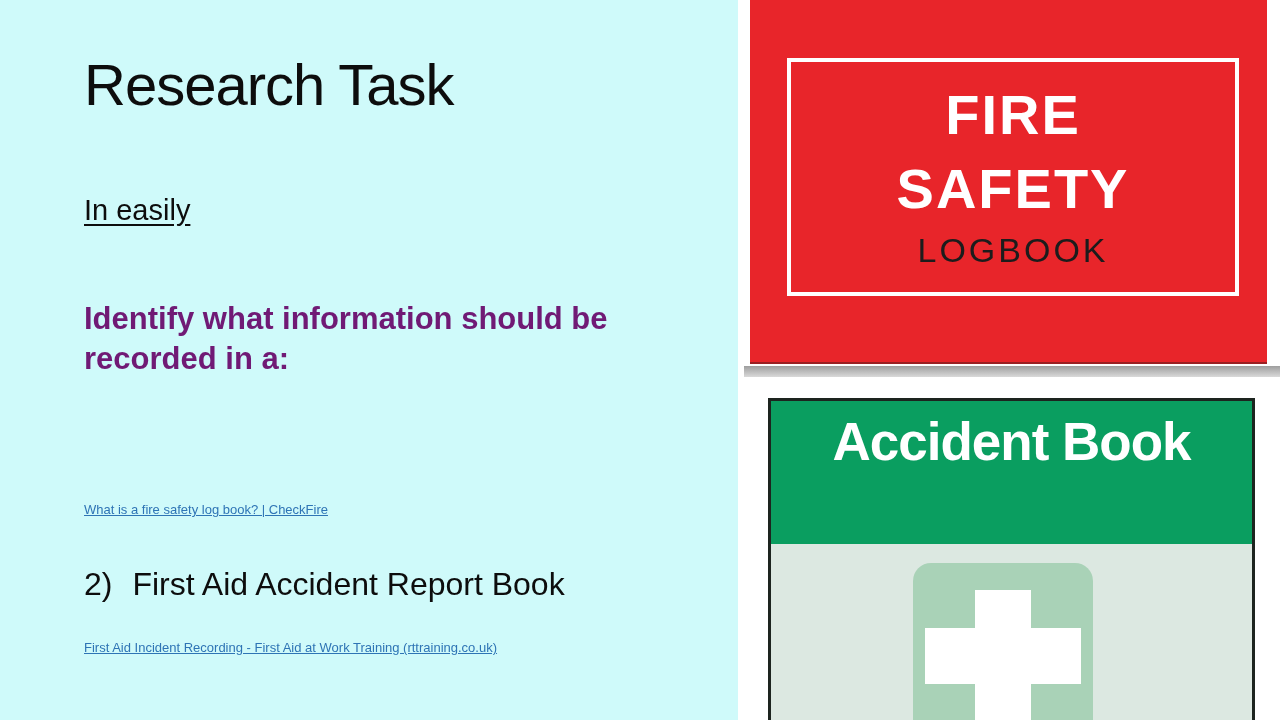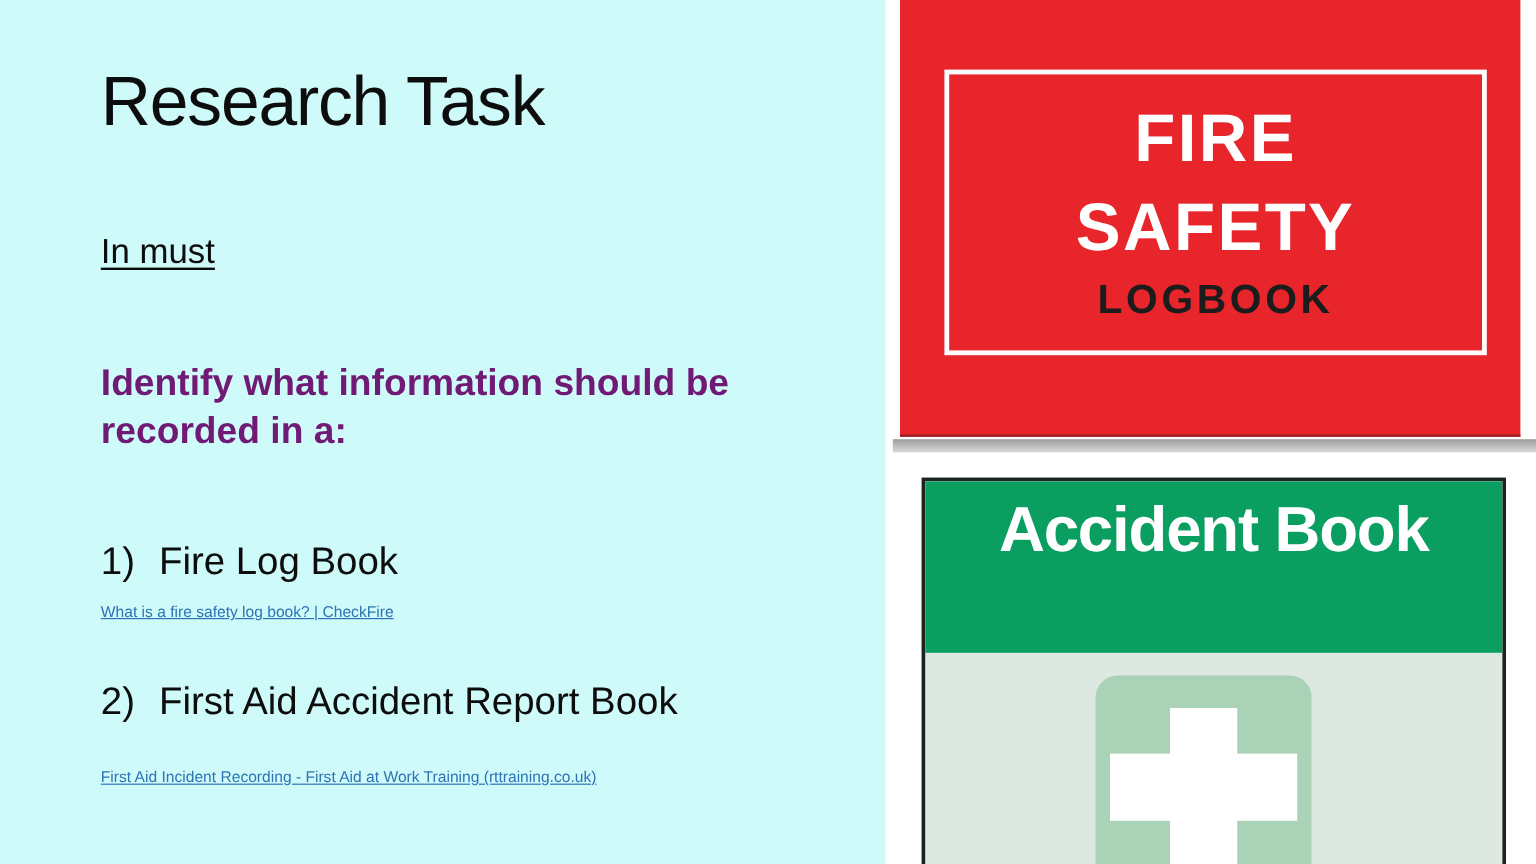--- a/index.html
+++ b/index.html
@@ -94,21 +94,21 @@
   .fire-line {
     font-weight: 700;
     font-size: 56px;
     line-height: 1.0;
     color: #ffffff;
     letter-spacing: 2px;
   }
   .fire-line + .fire-line { margin-top: 18px; }
   .logbook-line {
     margin-top: 16px;
-    font-weight: 700;
+    font-weight: 400;
     font-size: 34px;
     line-height: 1.0;
     color: #1c1c1c;
     letter-spacing: 3px;
   }
   .fire-shadow {
     position: absolute;
     left: 744px; top: 366px;
     width: 536px; height: 11px;
     background: linear-gradient(#9e9e9e, #d9d9d9);
@@ -173,27 +173,24 @@
 </style>
 </head>
 <body>
 
 <div class="canvas">
 
   <div class="cyan-panel"></div>
 
   <h1 class="slide-title">Research Task</h1>
 
-  <div class="pair-note">In must</div>
+  <div class="pair-note">In easily</div>
 
   <div class="instruction">Identify what information should be recorded in a:</div>
 
-  <div class="list-item item-1">
-    <span class="num">1)</span><span>Fire Log Book</span>
-  </div>
 
   <a class="slide-link link-1">What is a fire safety log book? | CheckFire</a>
 
   <div class="list-item item-2">
     <span class="num">2)</span><span>First Aid Accident Report Book</span>
   </div>
 
   <a class="slide-link link-2">First Aid Incident Recording - First Aid at Work Training (rttraining.co.uk)</a>
 
   <div class="fire-sign">

